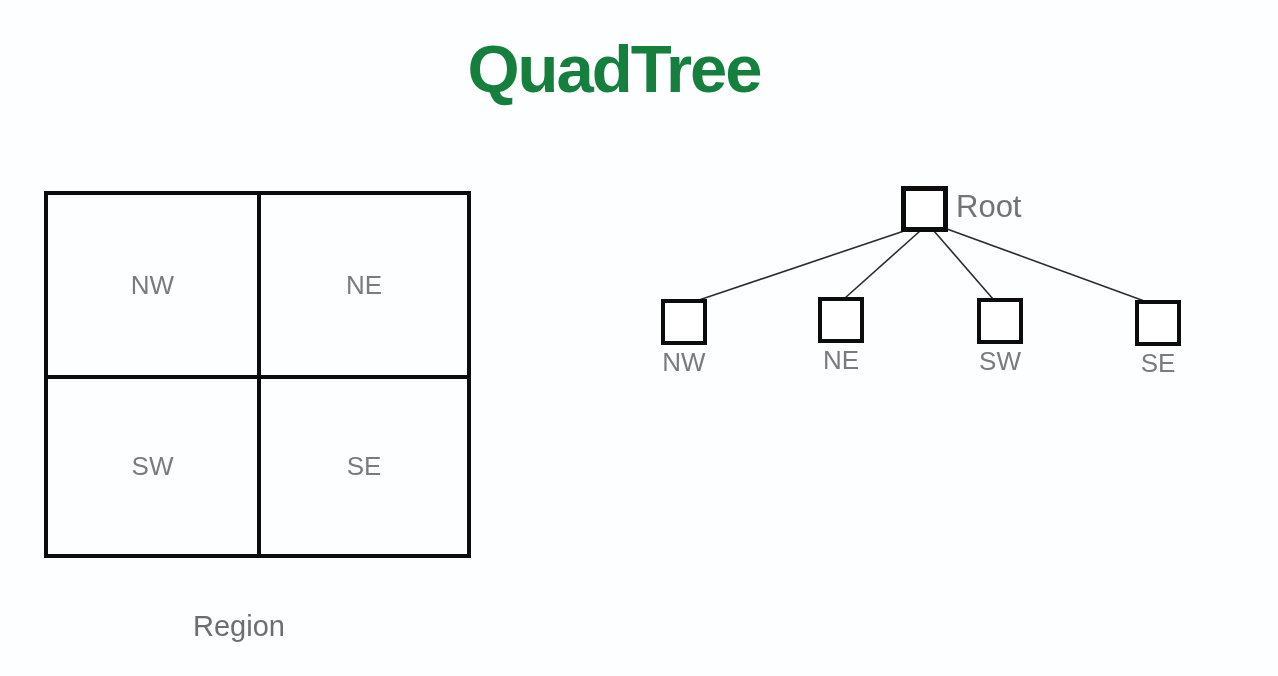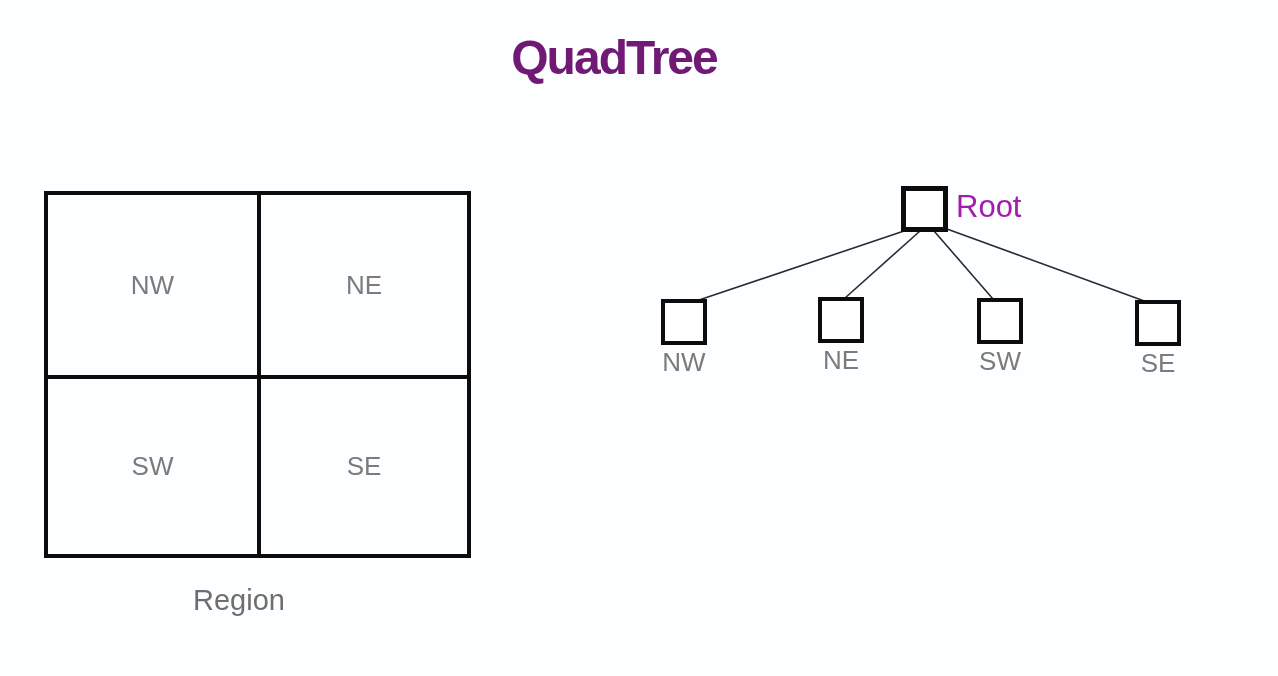--- a/index.html
+++ b/index.html
@@ -9,24 +9,24 @@
     font-family: "Liberation Sans", "DejaVu Sans", sans-serif;
     overflow: hidden;
     position: relative;
   }
   .canvas { position: absolute; left: 0; top: 0; width: 1278px; height: 676px; }
 
   .page-title {
     position: absolute;
     left: 0; top: 30px; width: 1228px;
     text-align: center;
-    font-size: 48px;
+    font-size: 67px;
     font-weight: bold;
     letter-spacing: -2px;
-    color: #701a75;
+    color: #15803d;
   }
 
   
   .region-box {
     position: absolute;
     left: 44px; top: 191px;
     width: 427px; height: 367px;
     border: 4px solid #0c0c0c;
     background: transparent;
   }
@@ -53,21 +53,21 @@
   .quad-sw { left: 0;     top: 184px; width: 209px; height: 175px; }
   .quad-se { left: 213px; top: 184px; width: 206px; height: 175px; }
 
   .caption {
     position: absolute;
     top: 584px;
     font-size: 29px;
     color: #6e6e6e;
     text-align: center;
   }
-  .caption-region { left: 44px;  width: 390px; }
+  .caption-region { left: 44px;  width: 390px; margin-top: 26px; }
   .caption-tree   { left: 780px; width: 300px; }
 
   
   .edges-svg {
     position: absolute; left: 0; top: 0;
     width: 1278px; height: 676px;
     pointer-events: none;
   }
   .tree-node {
     position: absolute;
@@ -77,21 +77,21 @@
   .node-root { left: 901px; top: 186px; width: 47px; height: 46px; border-width: 5px; }
   .node-nw   { left: 661px; top: 299px; width: 46px; height: 46px; }
   .node-ne   { left: 818px; top: 297px; width: 46px; height: 46px; }
   .node-sw   { left: 977px; top: 298px; width: 46px; height: 46px; }
   .node-se   { left: 1135px; top: 300px; width: 46px; height: 46px; }
 
   .root-label {
     position: absolute;
     left: 956px; top: 189px;
     font-size: 31px;
-    color: #a21caf;
+    color: #737373;
   }
   .node-label {
     position: absolute;
     width: 54px;
     text-align: center;
     font-size: 26px;
     color: #7b7b7b;
   }
   .label-nw { left: 657px;  top: 347px; }
   .label-ne { left: 814px;  top: 345px; }

